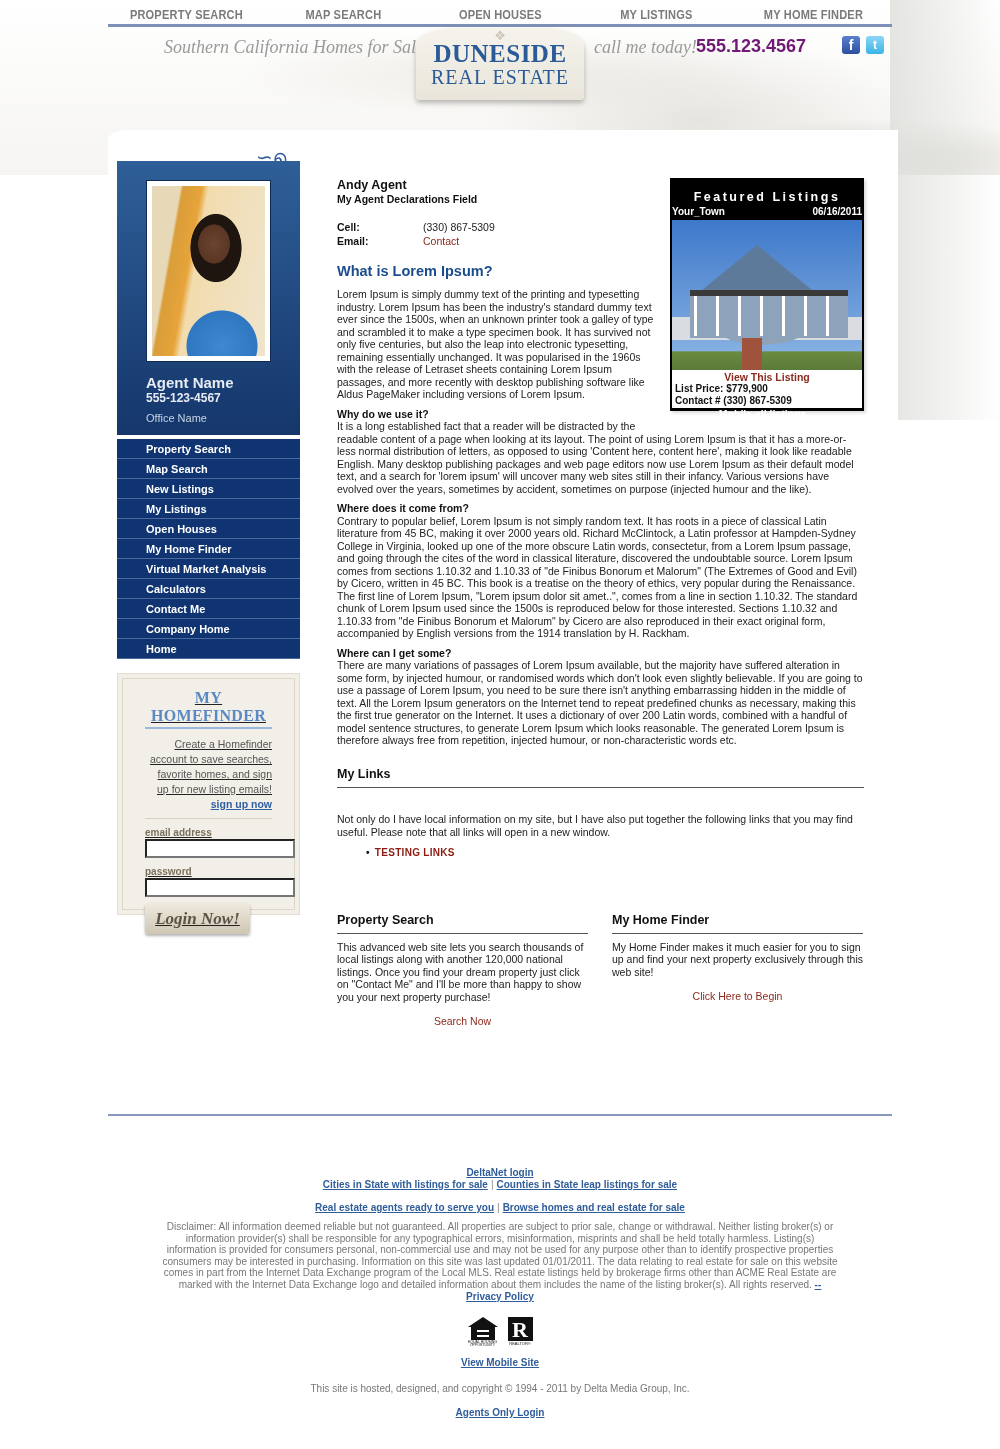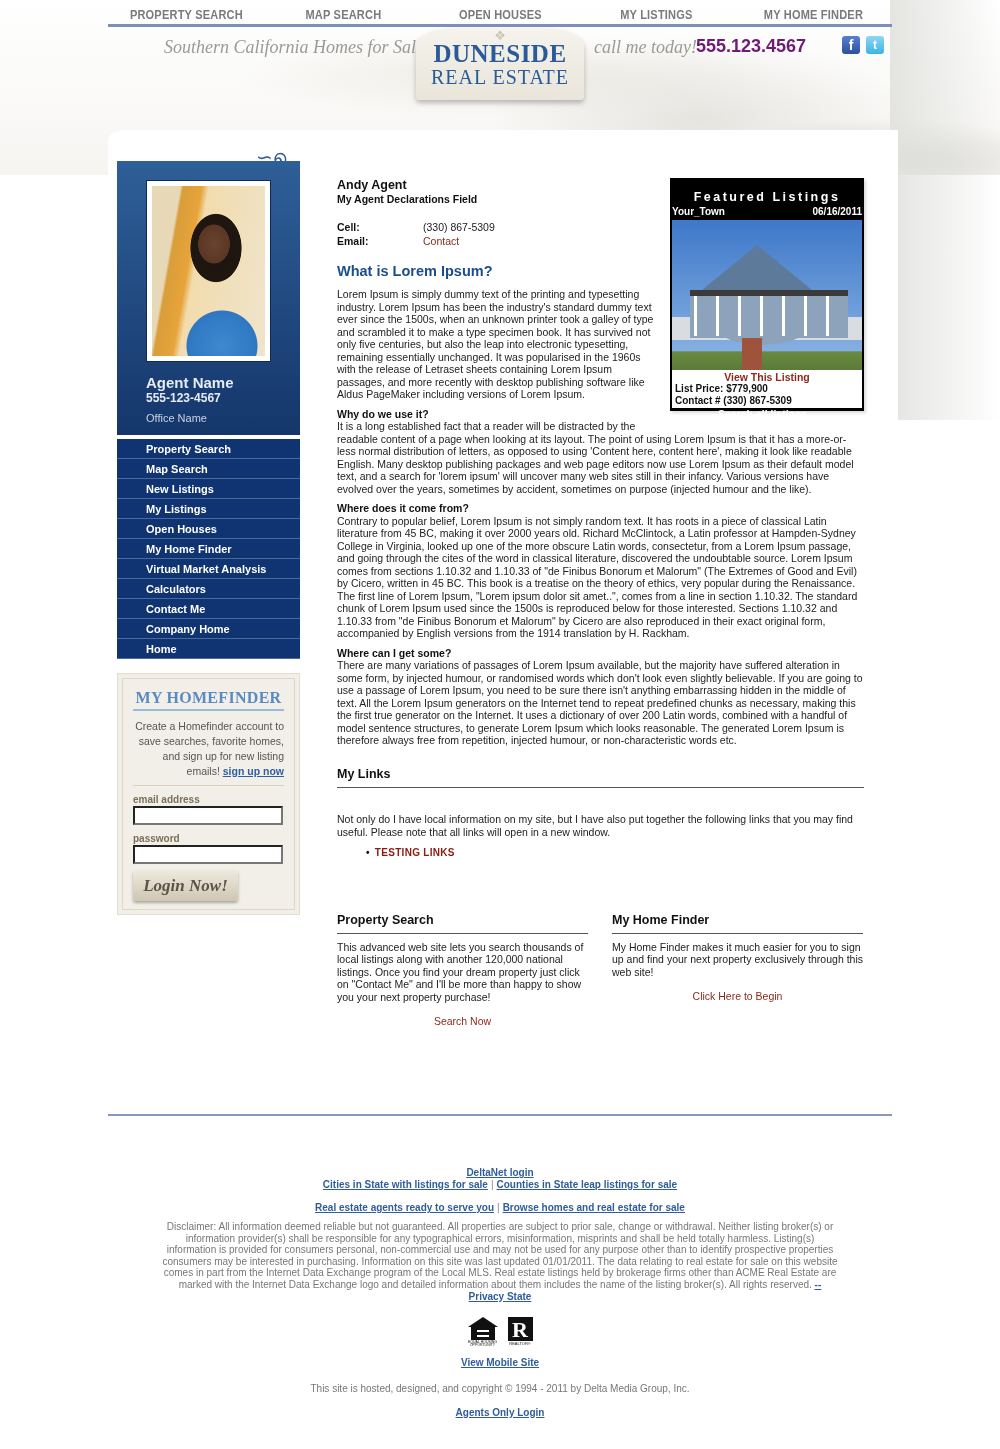--- a/index.html
+++ b/index.html
@@ -87,21 +87,21 @@
   .sidenav a {
     display: block; height: 20px; line-height: 20px; background: #0f3471;
     border-bottom: 1px solid #4a6a9c; color: #ffffff; font-size: 11px; font-weight: bold;
     padding-left: 29px; text-decoration: none;
   }
 
   .homefinder {
     position: absolute; left: 117px; top: 673px; width: 183px; height: 242px;
     background: #f2efe8; border: 1px solid #e3ddcf; padding: 4px;
   }
-  .homefinder-inner { border: 1px solid #ded7c6; height: 100%; padding: 0 10px; }
+  .homefinder-inner { border: 1px solid #ded7c6; height: 100%; padding: 0 22px; text-decoration: underline; }
   .hf-title {
     font-family: "Liberation Serif", serif; font-size: 16px; font-weight: bold; color: #5a8ac4;
     text-align: center; padding-top: 10px; padding-bottom: 2px; border-bottom: 2px solid #9bb9dd; letter-spacing: 0.3px;
   }
   .hf-desc { font-size: 10.5px; color: #555; text-align: right; line-height: 15px; padding: 8px 0 6px; border-bottom: 1px solid #d9d1bf; }
   .hf-desc a { color: #2f5fa0; font-weight: bold; text-decoration: underline; }
   .hf-label { font-size: 10px; font-weight: bold; color: #7a6f5a; margin-top: 8px; }
   .hf-input { display: block; width: 150px; height: 19px; border: 2px inset #777; background: #fff; margin-top: 1px; font-size: 11px; padding: 1px 3px; }
   .hf-login {
     display: block; margin-top: 6px; width: 105px; height: 31px; border: none; border-radius: 3px;
@@ -284,21 +284,21 @@
     <div class="house-roof"></div>
     <div class="house-body"></div>
     <div class="house-posts"></div>
     <div class="house-steps"></div>
   </div>
   <div class="feat-info">
     <div class="feat-view">View This Listing</div>
     <div class="feat-line">List Price: $779,900</div>
     <div class="feat-line">Contact #  (330) 867-5309</div>
   </div>
-  <div class="feat-search">Search all listings...</div>
+  <div class="feat-search">Mobile all listings...</div>
 </div>
 
 <div class="links-h">My Links</div>
 <div class="links-intro">Not only do I have local information on my site, but I have also put together the following links that you may find useful. Please note that all links will open in a new window.</div>
 <ul class="links-list">
   <li>TESTING LINKS</li>
 </ul>
 
 <div class="col left">
   <h3>Property Search</h3>
@@ -318,21 +318,21 @@
     <a href="#">Cities in State with listings for sale</a><span class="sep">|</span><a href="#">Counties in State leap listings for sale</a>
   </div>
   <div class="gap"></div>
   <div>
     <a href="#">Real estate agents ready to serve you</a><span class="sep">|</span><a href="#">Browse homes and real estate for sale</a>
   </div>
   <div class="disclaimer">
     <span>Disclaimer:  All information deemed reliable but not guaranteed. All properties are subject to prior sale, change or withdrawal. Neither listing broker(s) or information provider(s) shall be responsible for any typographical errors, misinformation, misprints and shall be held totally harmless. Listing(s) information is provided for consumers personal, non-commercial use and may not be used for any purpose other than to identify prospective properties consumers may be interested in purchasing. Information on this site was last updated 01/01/2011. The data relating to real estate for sale on this website comes in part from the Internet Data Exchange program of the Local MLS. Real estate listings held by brokerage firms other than ACME Real Estate are marked with the Internet Data Exchange logo and detailed information about them includes the name of the listing broker(s). All rights reserved.</span>
     <a href="#">--</a>
   </div>
-  <div><a href="#">Privacy State</a></div>
+  <div><a href="#">Privacy Policy</a></div>
   <div class="badges">
     <div class="badge-eho">
       <div class="roof"></div>
         <div class="body"></div>
         <div class="eq"></div>
       <div class="cap">EQUAL HOUSING OPPORTUNITY</div>
     </div>
     <div class="badge-r">
       <div class="box">R</div>
       <div class="cap">REALTOR®</div>

